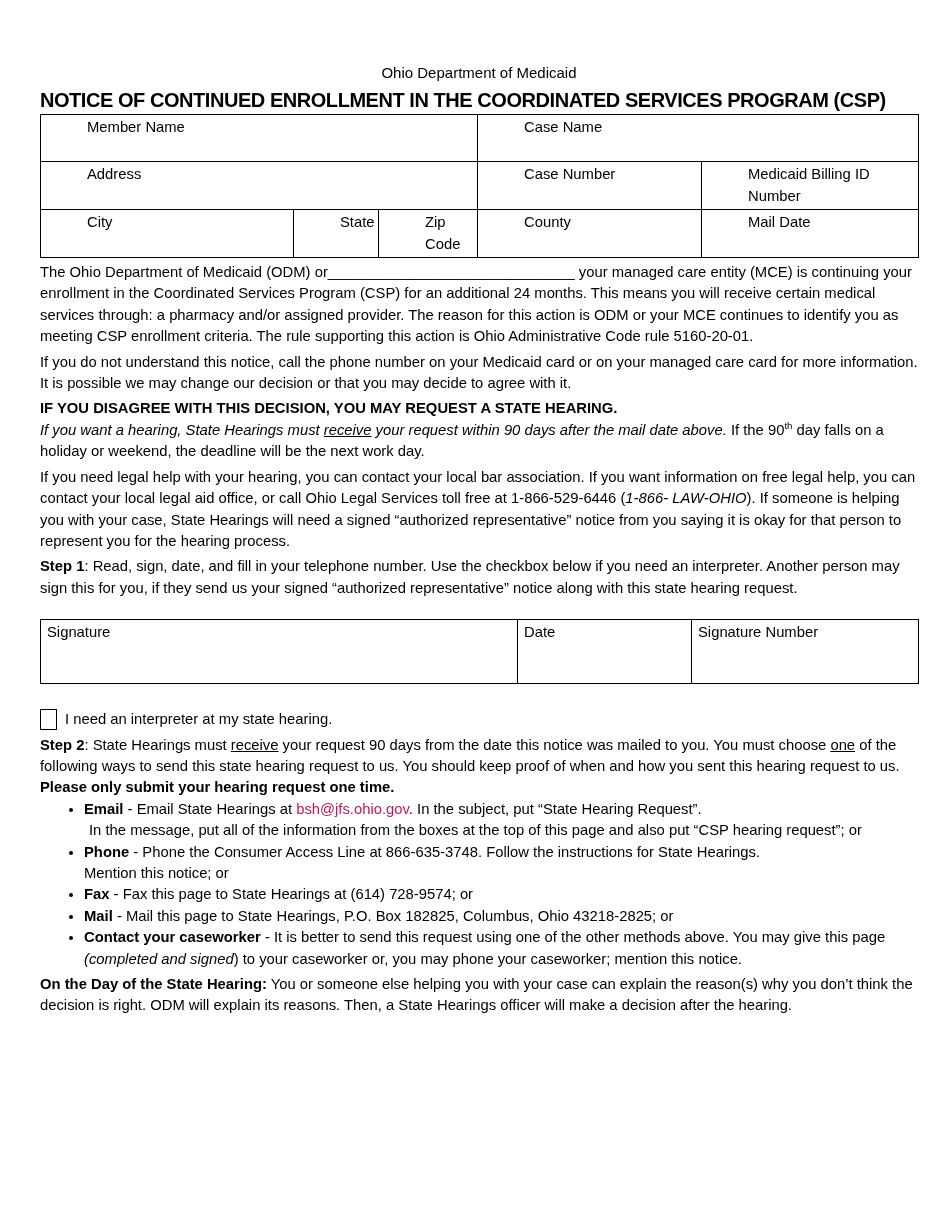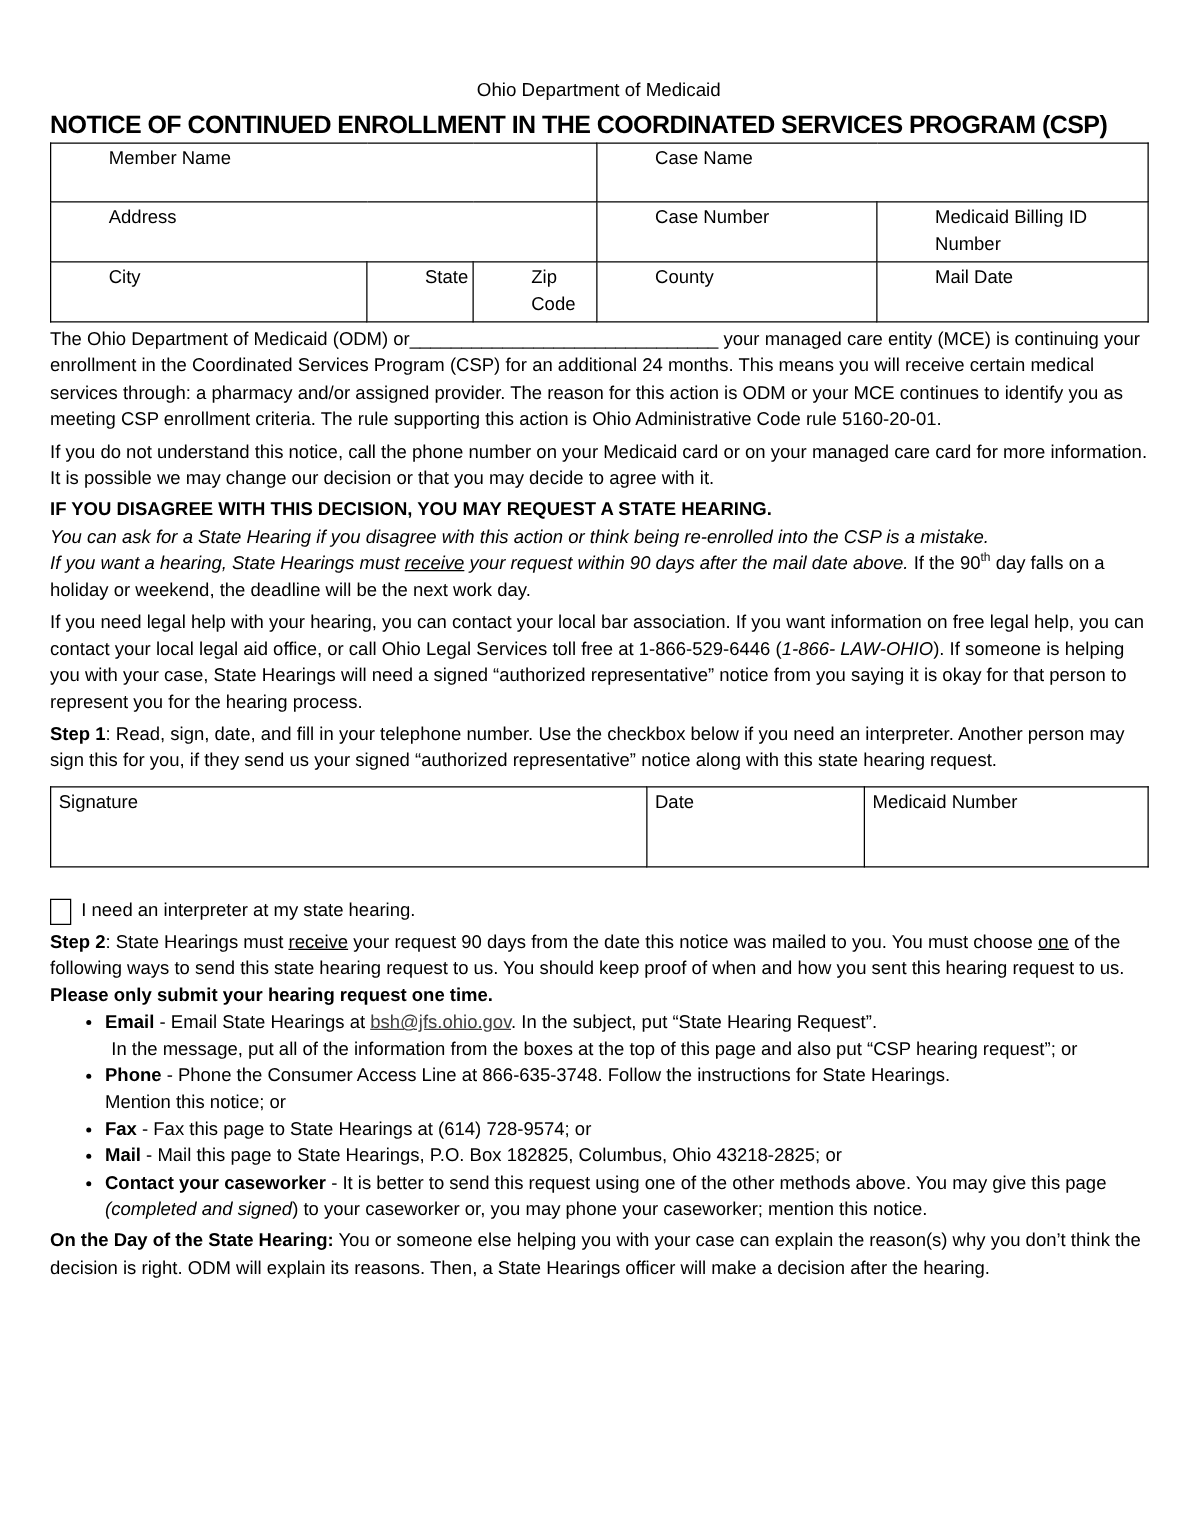--- a/index.html
+++ b/index.html
@@ -34,31 +34,31 @@
     table-layout: fixed;
     width: 878px;
   }
   table.form-table td {
     border: 1.5px solid #000000;
     vertical-align: top;
     padding: 2px 6px;
     font-size: 14.8px;
   }
   table.info-table tr td { height: 47px; padding-left: 46px; }
-  table.sig-table { margin-top: 8px; }
+  table.sig-table { margin-top: 20px; }
   table.sig-table td { height: 64px; }
   .para { margin-top: 4px; }
   .tight { margin-top: 0; }
   .b { font-weight: bold; }
   .it { font-style: italic; }
   .bi { font-weight: bold; font-style: italic; }
   .ul { text-decoration: underline; text-align: center; }
   .sup { vertical-align: super; font-size: 0.65em; line-height: 0; }
   .blank { letter-spacing: 0px; }
-  a.link { color: #404040; text-decoration: underline; cursor: pointer; }
+  a.link { color: #be185d; cursor: pointer; }
   .checkbox-row {
     margin-top: 25px;
     display: flex;
     align-items: center;
   }
   .checkbox {
     display: inline-block;
     width: 17px;
     height: 21px;
     border: 1.6px solid #000000;
@@ -122,38 +122,37 @@
         <td><span>Mail Date</span></td>
       </tr>
     </tbody>
   </table>
 
   <p class="para"><span>The Ohio Department of Medicaid (ODM) or</span><span class="blank">______________________________</span><span> your managed care entity (MCE) is continuing your enrollment in the Coordinated Services Program (CSP) for an additional 24 months.  This means you will receive certain medical services through: a pharmacy and/or assigned provider.  The reason for this action is ODM or your MCE continues to identify you as meeting CSP enrollment criteria.  The rule supporting this action is Ohio Administrative Code rule 5160-20-01.</span></p>
 
   <p class="para">If you do not understand this notice, call the phone number on your Medicaid card or on your managed care card for more information.  It is possible we may change our decision or that you may decide to agree with it.</p>
 
   <p class="para b">IF YOU DISAGREE WITH THIS DECISION, YOU MAY REQUEST A STATE HEARING.</p>
-  <p class="tight it">You can ask for a State Hearing if you disagree with this action or think being re-enrolled into the CSP is a mistake.</p>
   <p class="tight"><span class="it">If you want a hearing, State Hearings must </span><span class="it ul">receive</span><span class="it"> your request within 90 days after the mail date above.</span><span>  If the 90</span><span class="sup">th</span><span> day falls on a holiday or weekend, the deadline will be the next work day.</span></p>
 
   <p class="para"><span>If you need legal help with your hearing, you can contact your local bar association.  If you want information on free legal help, you can contact your local legal aid office, or call Ohio Legal Services toll free at 1-866-529-6446 (</span><span class="it">1-866- LAW-OHIO</span><span>).  If someone is helping you with your case, State Hearings will need a signed “authorized representative” notice from you saying it is okay for that person to represent you for the hearing process.</span></p>
 
   <p class="para"><span class="b">Step 1</span><span>:  Read, sign, date, and fill in your telephone number.  Use the checkbox below if you need an interpreter. Another person may sign this for you, if they send us your signed “authorized representative” notice along with this state hearing request.</span></p>
 
   <table class="form-table sig-table">
     <colgroup>
       <col style="width:477px">
         <col style="width:174px">
         <col style="width:227px">
     </colgroup>
     <tbody>
       <tr>
         <td><span>Signature</span></td>
         <td><span>Date</span></td>
-        <td><span>Medicaid Number</span></td>
+        <td><span>Signature Number</span></td>
       </tr>
     </tbody>
   </table>
 
   <div class="checkbox-row">
     <span class="checkbox"></span>
     <span>I need an interpreter at my state hearing.</span>
   </div>
 
   <p class="para"><span class="b">Step 2</span><span>:  State Hearings must </span><span class="ul">receive</span><span> your request 90 days from the date this notice was mailed to you.  You must choose </span><span class="ul">one</span><span> of the following ways to send this state hearing request to us.  You should keep proof of when and how you sent this hearing request to us.  </span><span class="b">Please only submit your hearing request one time.</span></p>

